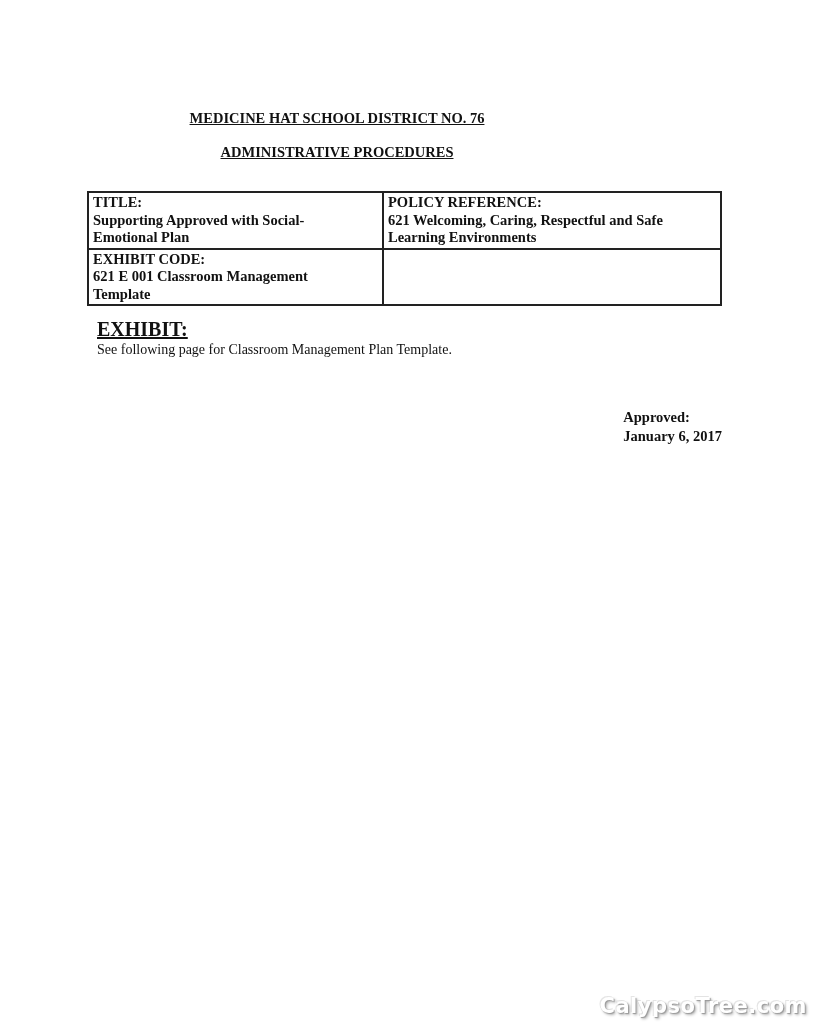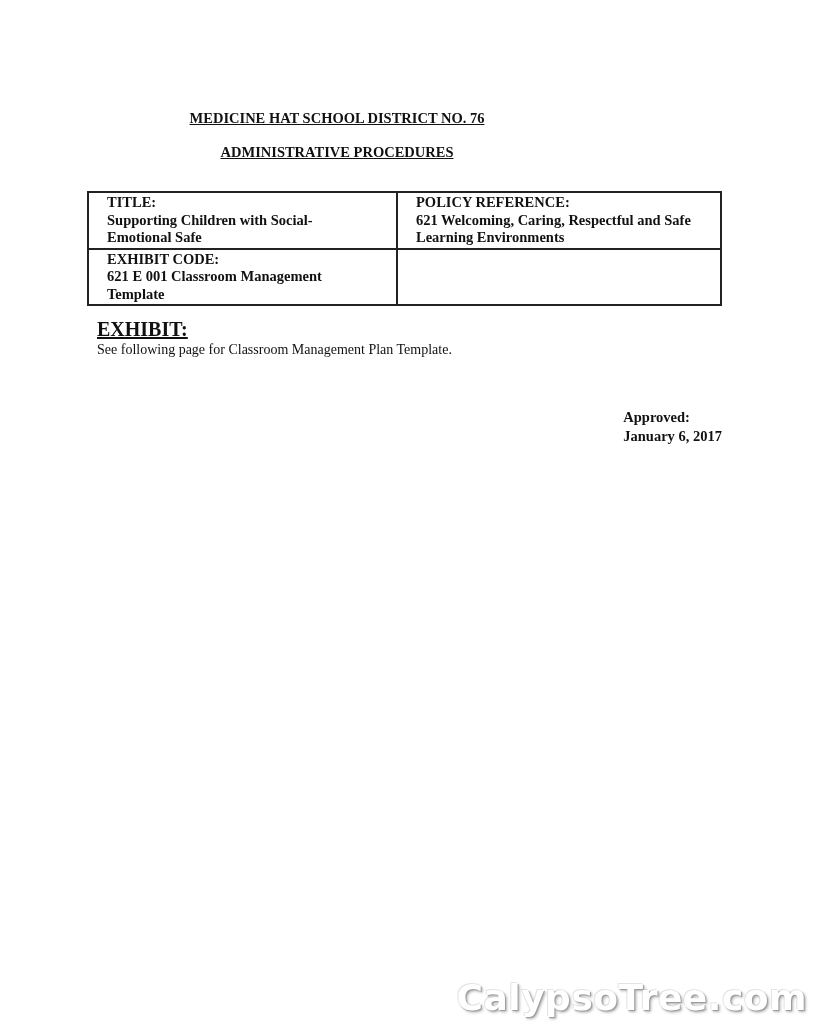--- a/index.html
+++ b/index.html
@@ -12,59 +12,59 @@
     position:absolute; left:0; width:674px; text-align:center;
     font-weight:bold; font-size:14.5px; text-decoration:underline;
   }
   #h1 { top:110px; }
   #h2 { top:144px; }
   table.info {
     position:absolute; left:87px; top:191px; width:635px;
     border-collapse:collapse; font-size:14.5px; font-weight:bold;
   }
   table.info td {
-    border:2px solid #222; vertical-align:top; padding:1px 7px 1px 18px;
+    border:2px solid #222; vertical-align:top; padding:1px 7px 1px 4px;
     line-height:17.5px;
   }
   table.info td.left { width:282px; }
   table.info tr.r1 td { height:51px; }
   table.info tr.r2 td { height:51px; }
   .label { display:block; }
   .value { display:block; }
   #exhibit-label {
     position:absolute; left:97px; top:318px; font-weight:bold; font-size:20px;
     text-decoration:underline;
   }
   #exhibit-text {
     position:absolute; left:97px; top:342px; font-size:14px;
   }
   #approved {
     position:absolute; right:97px; top:408px; text-align:left;
     font-weight:bold; font-size:14.5px; line-height:19px;
   }
   #watermark {
     position:absolute; right:12px; bottom:6px;
-    font-family: "DejaVu Sans", sans-serif; font-weight:bold; font-size:36px;
+    font-family: "DejaVu Sans", sans-serif; font-weight:bold; font-size:21px;
     color:#ffffff; letter-spacing:0.5px;
     text-shadow: 1px 1px 1px #9a9a9a, 2px 2px 3px #b5b5b5, -1px -1px 0 #e5e5e5;
   }
 </style>
 </head>
 <body>
 
 <div class="center-head" id="h1">MEDICINE HAT SCHOOL DISTRICT NO. 76</div>
 <div class="center-head" id="h2">ADMINISTRATIVE PROCEDURES</div>
 
 <table class="info">
   <tbody>
       <tr class="r1">
     <td class="left">
       <span class="label">TITLE:</span>
-      <span class="value">Supporting Children with Social-</span>
-      <span class="value">Emotional Safe</span>
+      <span class="value">Supporting Approved with Social-</span>
+      <span class="value">Emotional Plan</span>
     </td>
     <td>
       <span class="label">POLICY REFERENCE:</span>
       <span class="value">621 Welcoming, Caring, Respectful and Safe</span>
       <span class="value">Learning Environments</span>
     </td>
   </tr>
   <tr class="r2">
     <td class="left">
       <span class="label">EXHIBIT CODE:</span>

